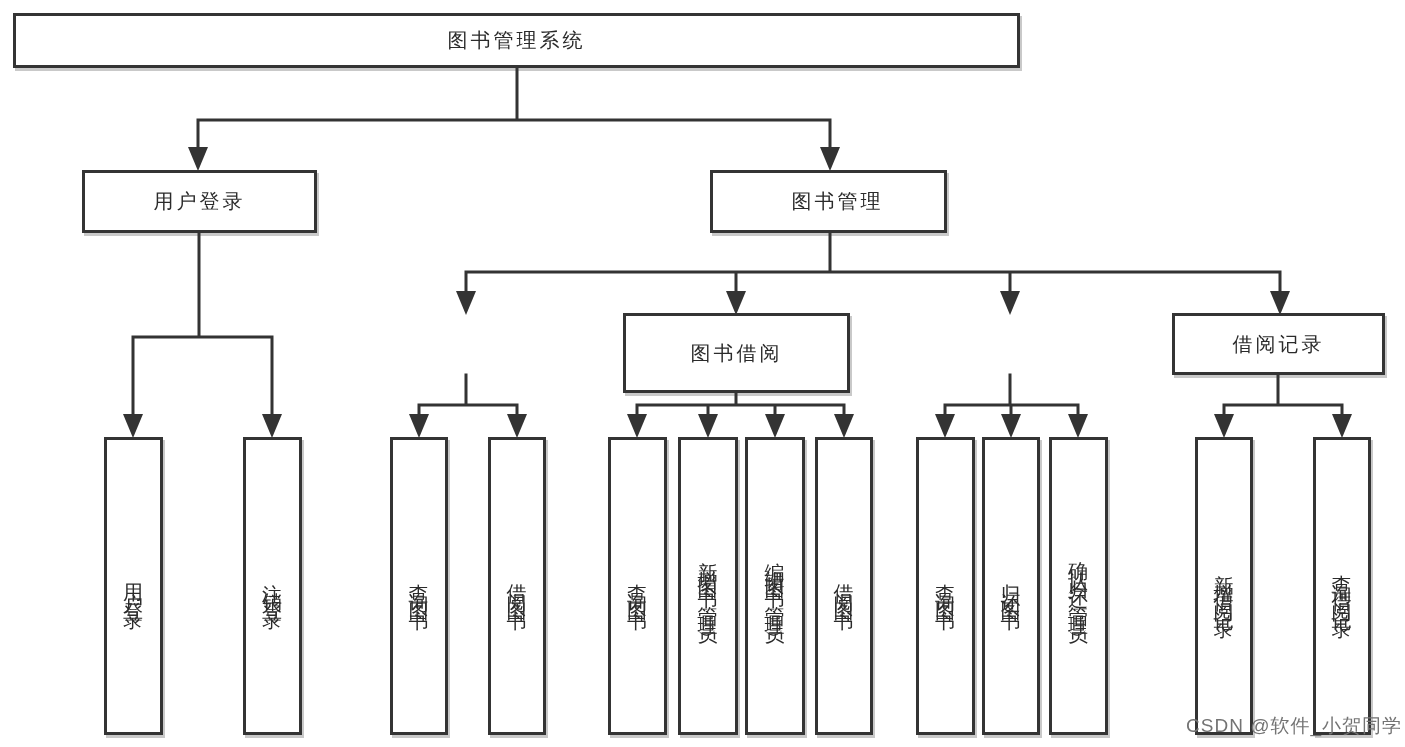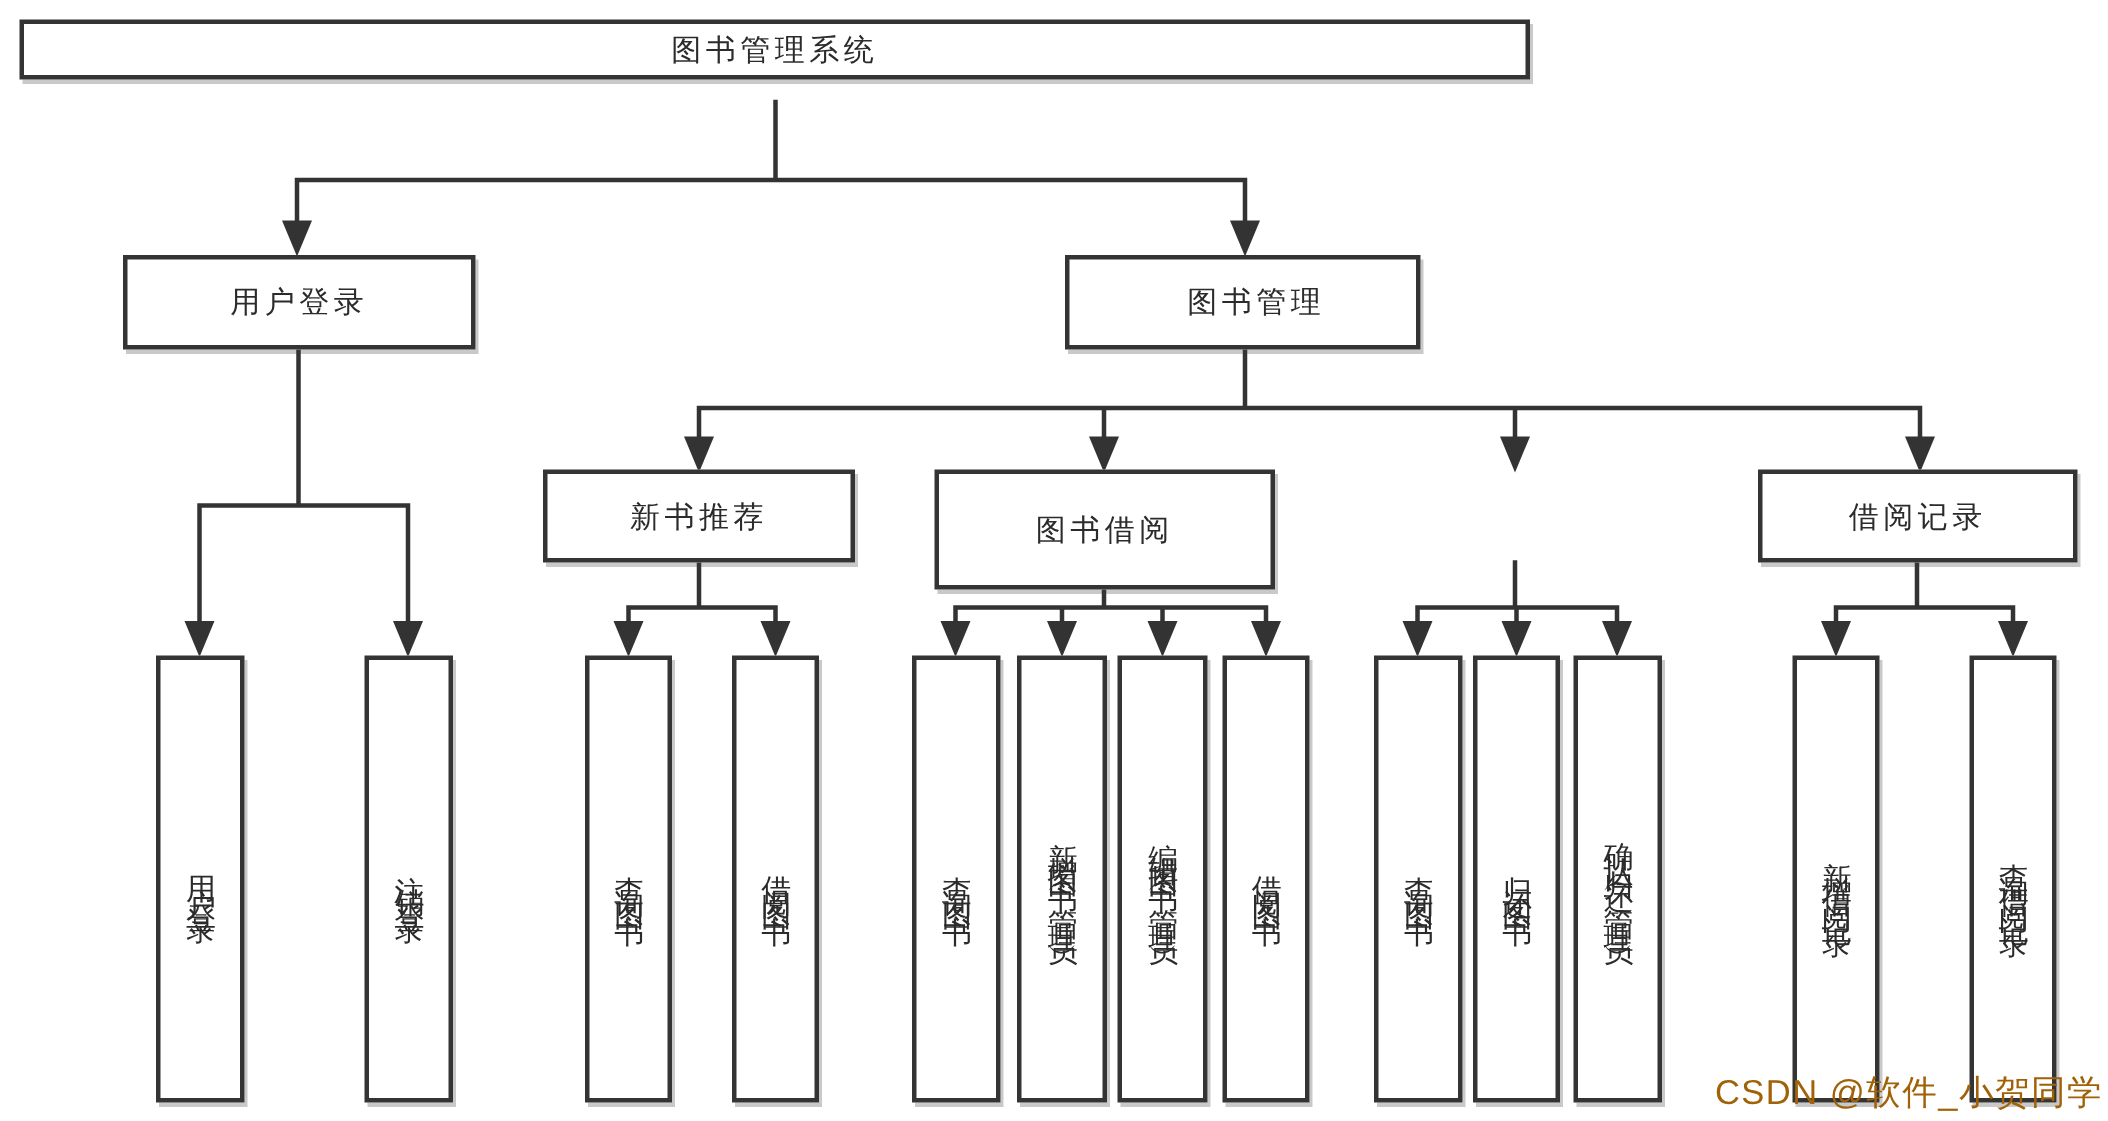--- a/index.html
+++ b/index.html
@@ -39,23 +39,23 @@
     text-orientation: mixed;
     font-size: 20px;
     line-height: 1;
     letter-spacing: 9px;
     white-space: nowrap;
   }
   .watermark {
     position: absolute;
     right: 3px;
     top: 713px;
-    font-size: 23px;
+    font-size: 19px;
     letter-spacing: 1px;
-    color: #a16207;
+    color: #737373;
     white-space: nowrap;
   }
 </style>
 </head>
 <body>
 
 <div class="canvas">
 
   <svg class="wires" viewBox="0 0 1405 747" xmlns="http://www.w3.org/2000/svg">
     <g stroke="#333333" stroke-width="3" fill="none" stroke-linecap="square">
@@ -90,34 +90,31 @@
       <polygon points="765,414 785,414 775,438"></polygon>
       <polygon points="834,414 854,414 844,438"></polygon>
       <polygon points="935,414 955,414 945,438"></polygon>
       <polygon points="1001,414 1021,414 1011,438"></polygon>
       <polygon points="1068,414 1088,414 1078,438"></polygon>
       <polygon points="1214,414 1234,414 1224,438"></polygon>
       <polygon points="1332,414 1352,414 1342,438"></polygon>
     </g>
   </svg>
 
-  <div class="node" style="left:13px;top:13px;width:1007px;height:40px;">
+  <div class="node" style="left:13px;top:13px;width:1007px;height:55px;">
     <span class="h-label">图书管理系统</span>
   </div>
 
   <div class="node" style="left:82px;top:170px;width:235px;height:63px;">
     <span class="h-label">用户登录</span>
   </div>
   <div class="node" style="left:710px;top:170px;width:237px;height:63px;padding-left:18px;">
     <span class="h-label">图书管理</span>
   </div>
 
-  <div class="node" style="left:362px;top:313px;width:208px;height:62px;">
-    <span class="h-label">新书推荐</span>
-  </div>
   <div class="node" style="left:623px;top:313px;width:227px;height:80px;">
     <span class="h-label">图书借阅</span>
   </div>
   <div class="node" style="left:1172px;top:313px;width:213px;height:62px;">
     <span class="h-label">借阅记录</span>
   </div>
 
   <div class="node leaf" style="left:104px;width:59px;">
     <span class="v-label">用户登录</span>
   </div>

